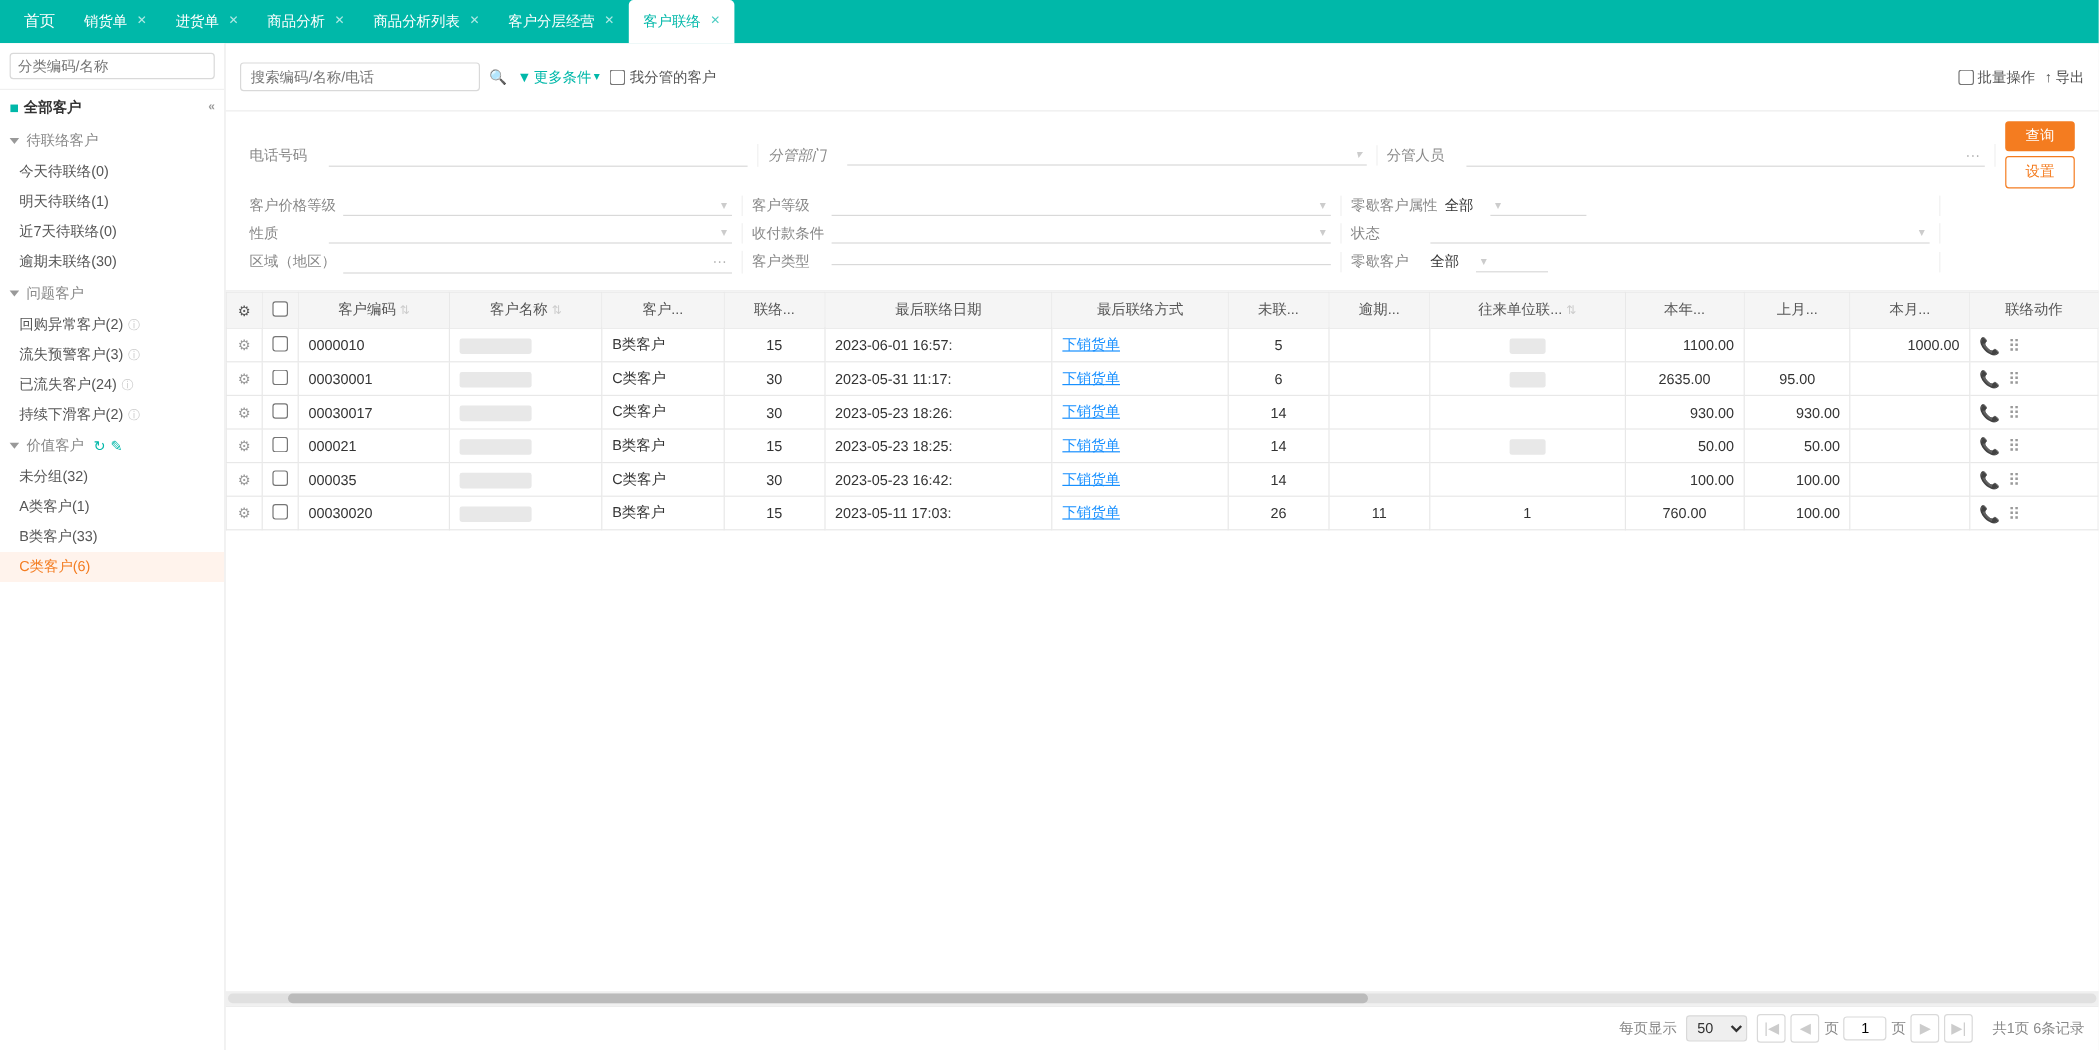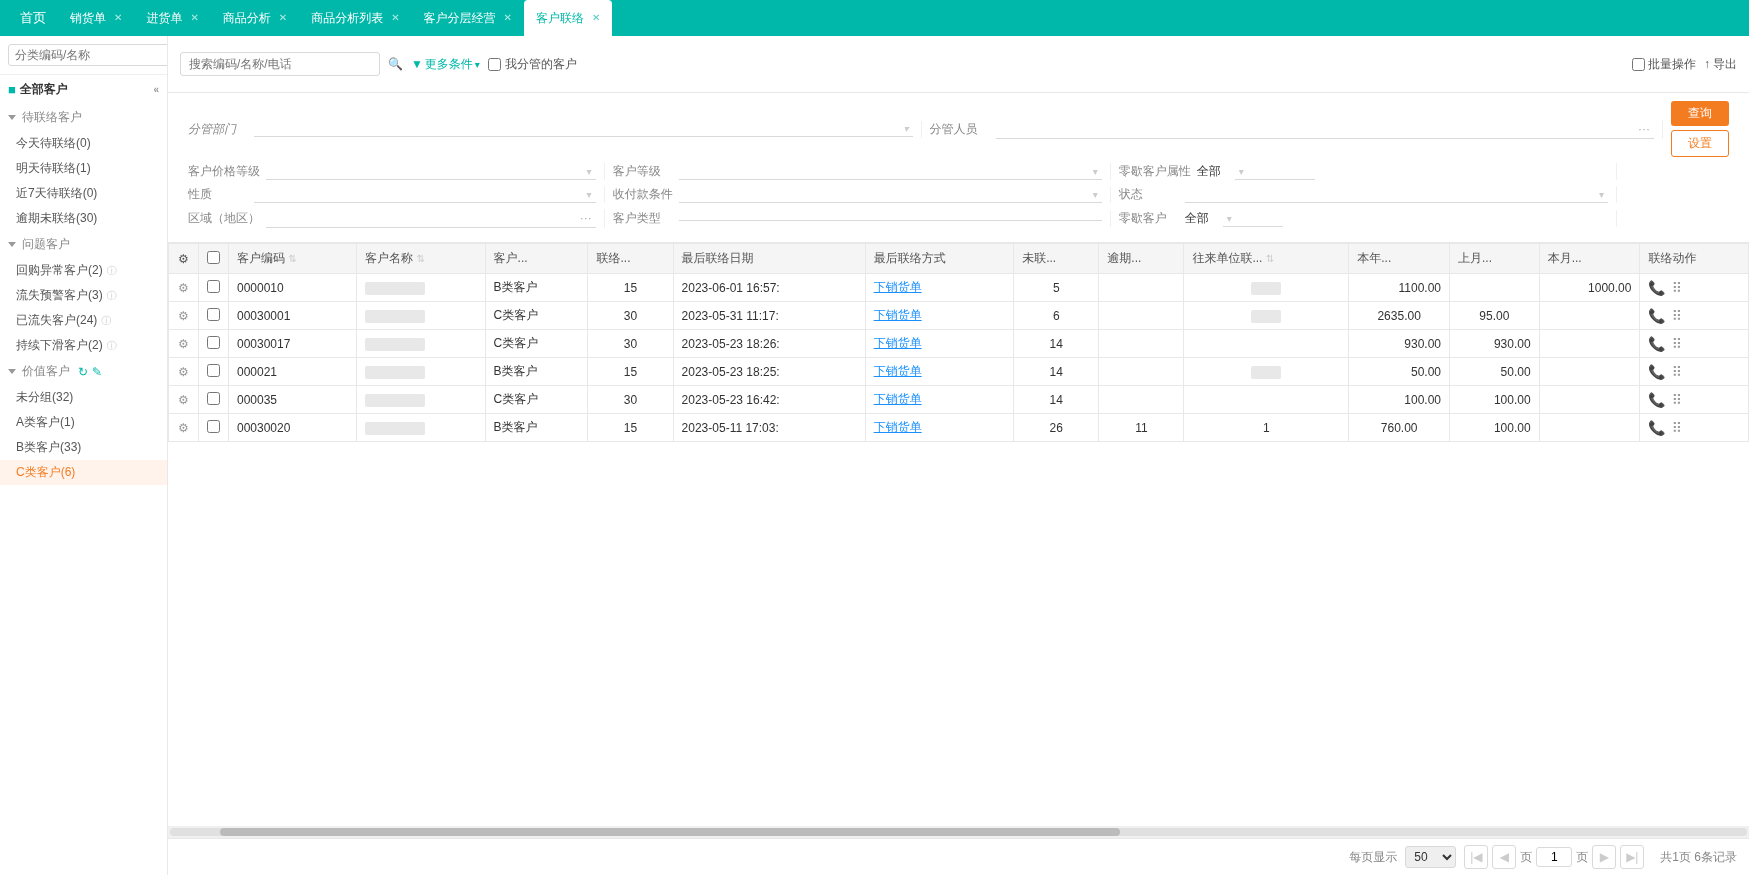--- a/index.html
+++ b/index.html
@@ -9,21 +9,21 @@
     .top-nav { background: #00b8a9; display: flex; align-items: center; height: 36px; padding: 0 8px; }
     .nav-item { color: #fff; padding: 0 12px; height: 36px; line-height: 36px; cursor: pointer; white-space: nowrap; display: flex; align-items: center; gap: 4px; font-size: 13px; }
     .nav-item.active { background: #fff; color: #00b8a9; border-radius: 4px 4px 0 0; }
     .nav-item .close-x { font-size: 10px; opacity: 0.7; margin-left: 4px; }
     .nav-home { color: #fff; font-size: 13px; padding: 0 12px; height: 36px; line-height: 36px; }
 
     
     .main-layout { display: flex; height: calc(875px - 36px); }
 
     
-    .sidebar { width: 168px; background: #fff; border-right: 1px solid #e8e8e8; display: flex; flex-direction: column; overflow-y: auto; }
+    .sidebar { width: 188px; background: #fff; border-right: 1px solid #e8e8e8; display: flex; flex-direction: column; overflow-y: auto; }
     .sidebar-search { padding: 8px; border-bottom: 1px solid #f0f0f0; display: flex; align-items: center; gap: 4px; }
     .sidebar-search input { border: 1px solid #d9d9d9; border-radius: 3px; padding: 3px 6px; flex: 1; font-size: 12px; color: #666; }
     .sidebar-section-title { padding: 6px 8px; font-weight: bold; color: #333; display: flex; align-items: center; gap: 4px; cursor: pointer; }
     .sidebar-section-title .collapse-icon { margin-left: auto; color: #999; font-size: 10px; }
     .sidebar-item { padding: 4px 8px 4px 16px; color: #555; cursor: pointer; display: flex; align-items: center; gap: 2px; }
     .sidebar-item.active { background: #fff3ec; color: #f47c20; }
     .sidebar-group-title { padding: 5px 8px; color: #888; font-size: 11px; display: flex; align-items: center; gap: 4px; }
     .arrow-down { display: inline-block; width: 0; height: 0; border-left: 4px solid transparent; border-right: 4px solid transparent; border-top: 5px solid #999; margin-right: 2px; }
 
     
@@ -51,21 +51,21 @@
     .filter-dropdown-icon { color: #ccc; font-size: 10px; }
     .filter-dots { color: #aaa; cursor: pointer; }
     .filter-actions { display: flex; flex-direction: column; gap: 4px; padding: 0 8px; }
     .btn-query { background: #f47c20; color: #fff; border: none; border-radius: 3px; padding: 4px 16px; cursor: pointer; font-size: 12px; }
     .btn-set { background: #fff; color: #f47c20; border: 1px solid #f47c20; border-radius: 3px; padding: 4px 16px; cursor: pointer; font-size: 12px; }
 
     
     .table-area { flex: 1; overflow: auto; background: #fff; margin: 0; }
     table { width: 100%; border-collapse: collapse; }
     thead tr { background: #f5f5f5; }
-    th { border: 1px solid #e8e8e8; padding: 6px 8px; text-align: left; color: #555; font-weight: normal; white-space: nowrap; position: sticky; top: 0; background: #f5f5f5; }
+    th { border: 1px solid #e8e8e8; padding: 6px 8px; text-align: center; color: #555; font-weight: normal; white-space: nowrap; position: sticky; top: 0; background: #f5f5f5; }
     td { border: 1px solid #e8e8e8; padding: 5px 8px; color: #333; white-space: nowrap; }
     .link-text { color: #1890ff; text-decoration: underline; cursor: pointer; }
     .action-icons { display: flex; gap: 6px; }
     .action-icon { color: #999; cursor: pointer; font-size: 14px; }
     .gear-col { width: 30px; text-align: center; }
     .checkbox-col { width: 30px; text-align: center; }
 
     
     .footer { background: #fff; border-top: 1px solid #e8e8e8; padding: 6px 12px; display: flex; align-items: center; justify-content: flex-end; gap: 8px; }
     .per-page-label { color: #888; }
@@ -208,20 +208,24 @@
         <span class="export-btn">
           <span>↑</span>
           <span>导出</span>
         </span>
       </div>
     </div>
 
     <div class="filter-panel">
 
       <div class="filter-row">
+        <div class="filter-cell" style="flex:2.5;">
+          <span class="filter-label">电话号码</span>
+          <input class="filter-input" type="text" style="">
+        </div>
         <div class="filter-cell" style="flex:3;font-style:italic;">
           <span class="filter-label">分管部门</span>
           <div class="filter-select">
             <span class="filter-select-text"></span>
             <span class="filter-dropdown-icon chevron-down"></span>
           </div>
         </div>
         <div class="filter-cell" style="flex:3;">
           <span class="filter-label">分管人员</span>
           <div class="filter-select">

